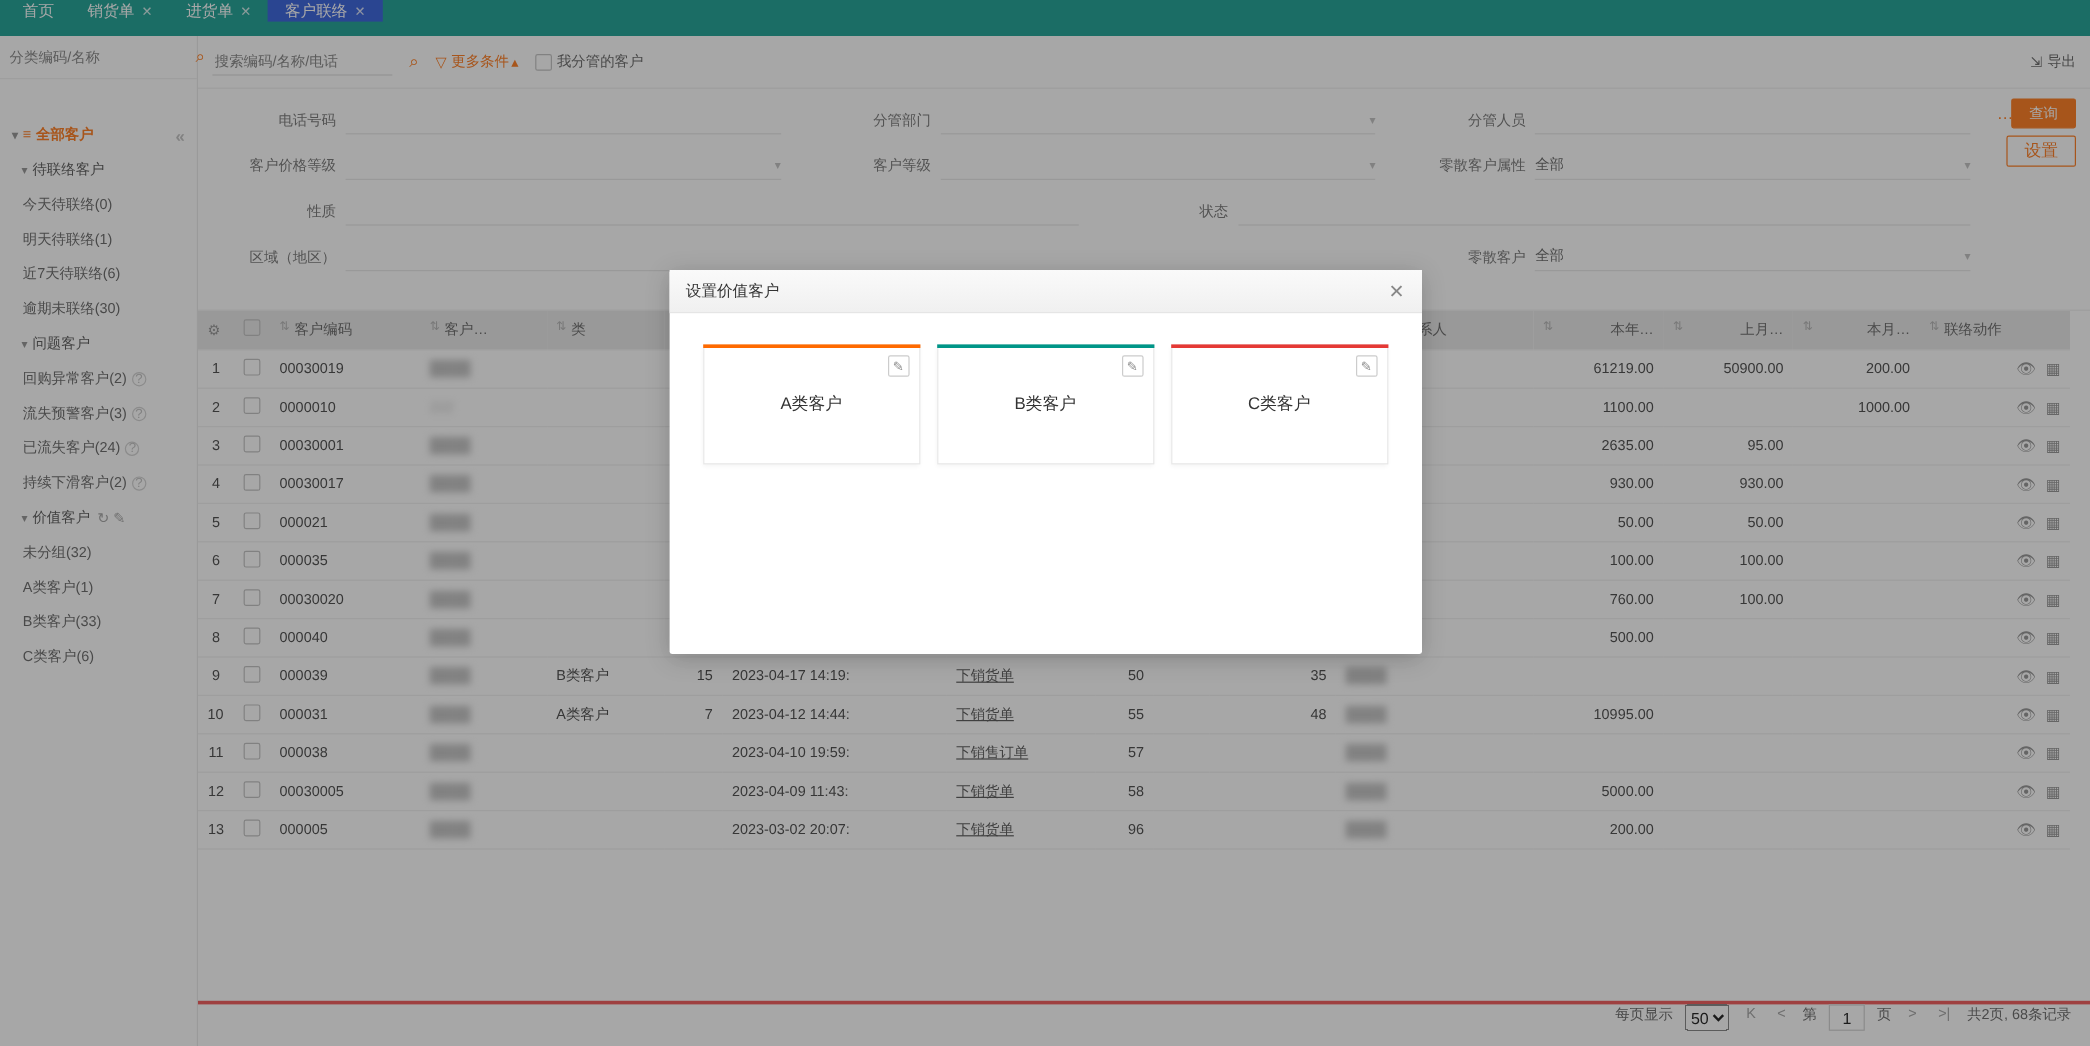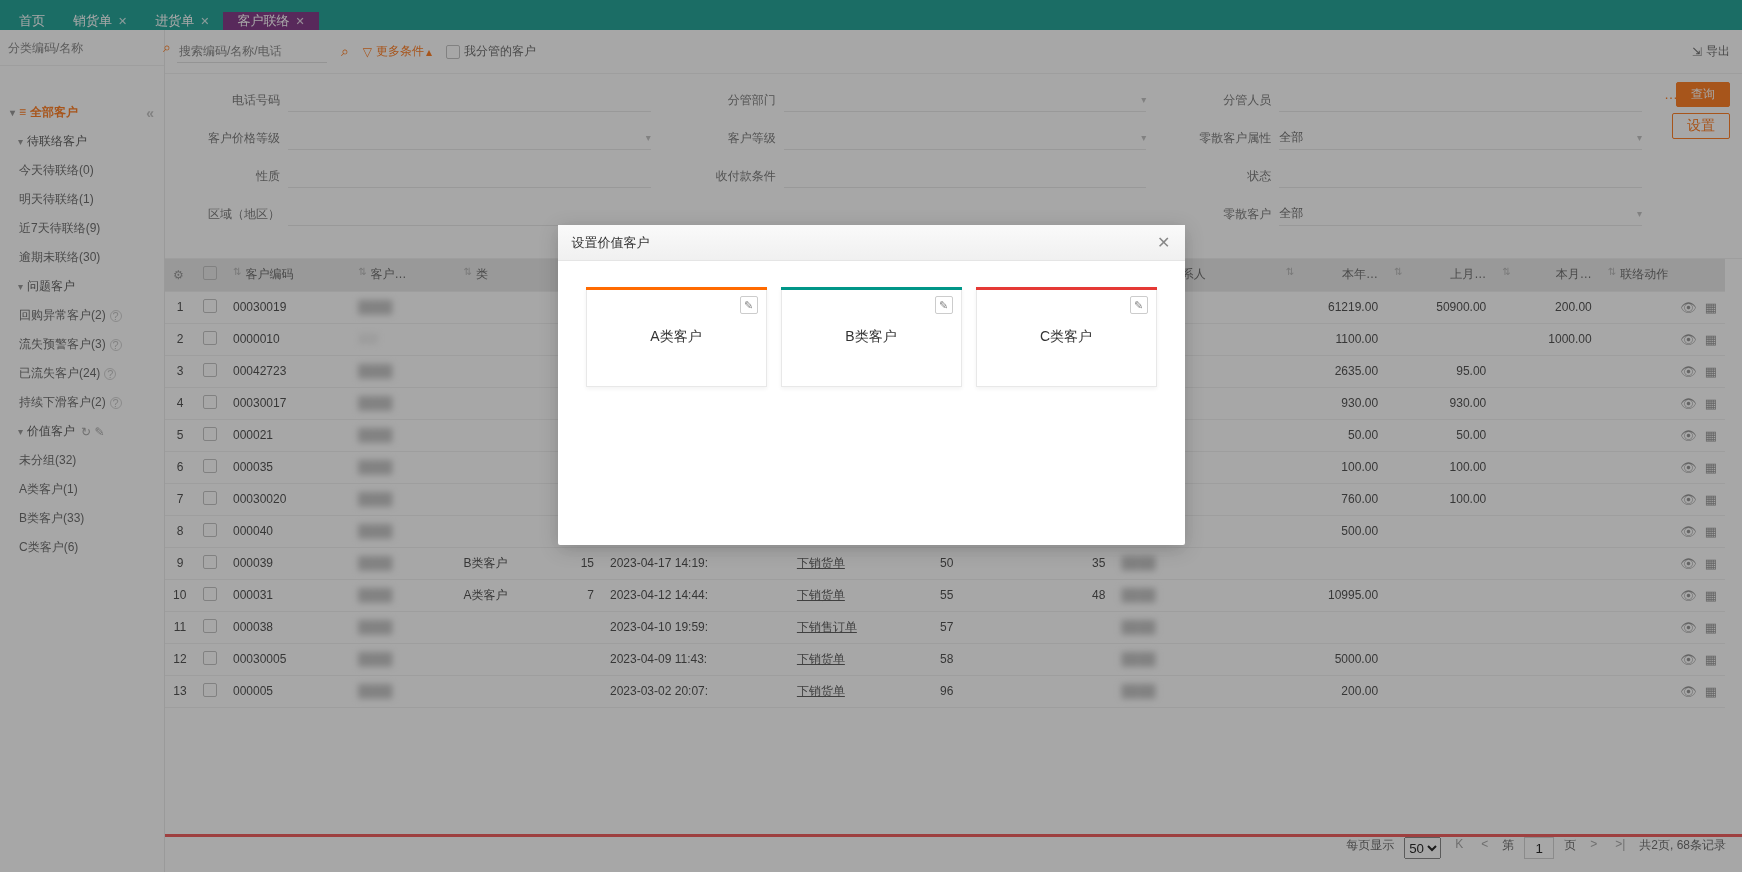--- a/index.html
+++ b/index.html
@@ -1,21 +1,21 @@
 <!DOCTYPE html>
 <html><head>
 <meta charset="utf-8">
 <style>
 * { box-sizing: border-box; margin: 0; padding: 0; font-family: "Microsoft YaHei", sans-serif; }
 body { font-size: 12px; color: #333; background: #fff; overflow: hidden; }
 
 
-.top-tabs { background: #009688; height: 30px; display: flex; align-items: flex-end; padding-left: 5px; }
+.top-tabs { background: #009688; height: 30px; display: flex; align-items: flex-start; padding-left: 5px; }
 .top-tab { color: #fff; padding: 0 14px; display: flex; align-items: center; cursor: pointer; font-size: 13px; }
-.top-tab.active { background: #701a75; }
+.top-tab.active { background: #1d4ed8; }
 .top-tab .close-x { margin-left: 6px; font-size: 11px; opacity: 0.8; }
 
 .main-wrap { display: flex; height: calc(100vh - 30px); }
 
 
 .sidebar { width: 165px; border-right: 1px solid #e8e8e8; display: flex; flex-direction: column; padding-bottom: 6px; }
 .sidebar-search { height: 36px; display: flex; align-items: center; border-bottom: 1px solid #eee; padding: 0 8px; }
 .sidebar-search input { border: none; outline: none; flex: 1; font-size: 12px; color: #888; }
 .sidebar-search .ico { color: #ff6a00; font-size: 14px; }
 .s-node { padding: 6px 10px; display: flex; align-items: center; cursor: pointer; color: #333; }
@@ -119,21 +119,21 @@
           <span class="caret">▾</span>
           <span>待联络客户</span>
         </div>
         <div class="s-node leaf">
           <span>今天待联络(0)</span>
         </div>
         <div class="s-node leaf">
           <span>明天待联络(1)</span>
         </div>
         <div class="s-node leaf">
-          <span>近7天待联络(9)</span>
+          <span>近7天待联络(6)</span>
         </div>
         <div class="s-node leaf">
           <span>逾期未联络(30)</span>
         </div>
         <div class="s-node sub">
           <span class="caret">▾</span>
           <span>问题客户</span>
         </div>
         <div class="s-node leaf">
           <span>回购异常客户(2)</span>
@@ -225,24 +225,20 @@
             <label>零散客户属性</label>
             <div class="filter-input">
               <span>全部</span>
               <span class="dd">▾</span>
             </div>
           </div>
         </div>
         <div class="filter-row">
           <div class="filter-cell">
             <label>性质</label>
-            <div class="filter-input"></div>
-          </div>
-          <div class="filter-cell">
-            <label>收付款条件</label>
             <div class="filter-input"></div>
           </div>
           <div class="filter-cell" style="padding-right: 80px;">
             <label>状态</label>
             <div class="filter-input"></div>
           </div>
         </div>
         <div class="filter-row">
           <div class="filter-cell">
             <label>区域（地区）</label>
@@ -339,21 +335,21 @@
               <td>
                 <div class="act-icons">
                   <span>👁</span>
                   <span>▦</span>
                 </div>
               </td>
             </tr>
             <tr>
               <td><span style="display:inline-block;width:100%;text-align:center;">3</span></td>
               <td><span class="row-chk"></span></td>
-              <td>00042723</td>
+              <td>00030001</td>
               <td><span class="blur">████</span></td>
               <td></td>
               <td class="num-r"></td>
               <td></td>
               <td></td>
               <td class="num-r"></td>
               <td></td>
               <td class="num-r"></td>
               <td><span class="blur">…9…</span></td>
               <td class="num-r">2635.00</td>

